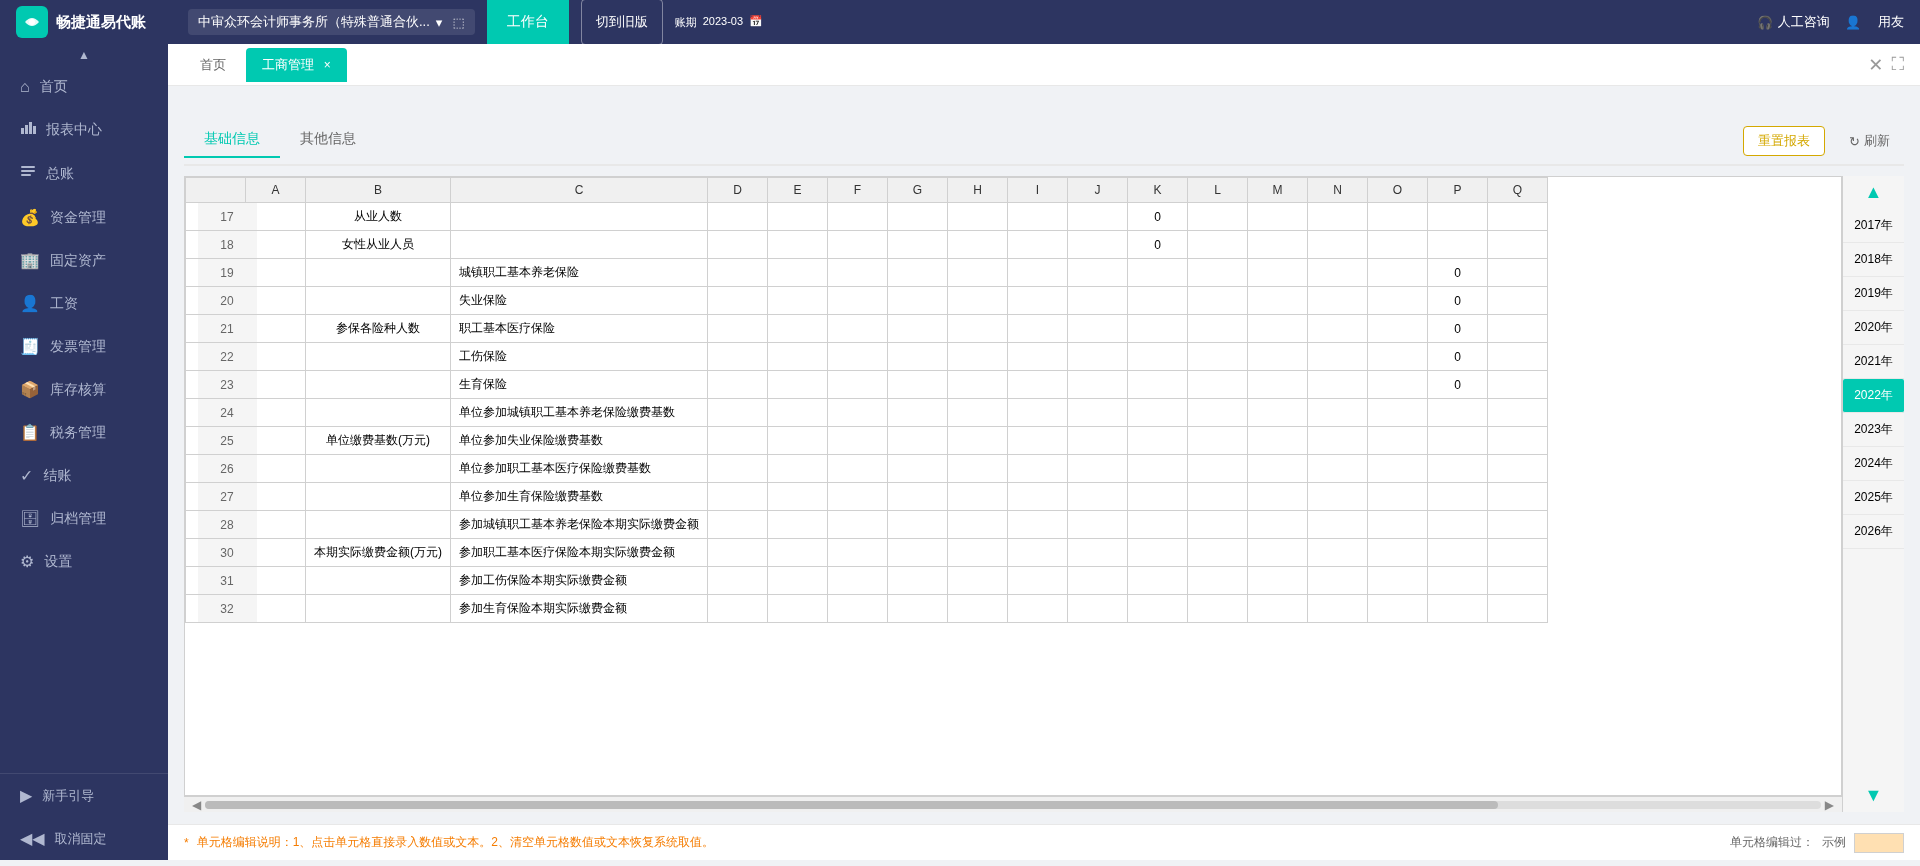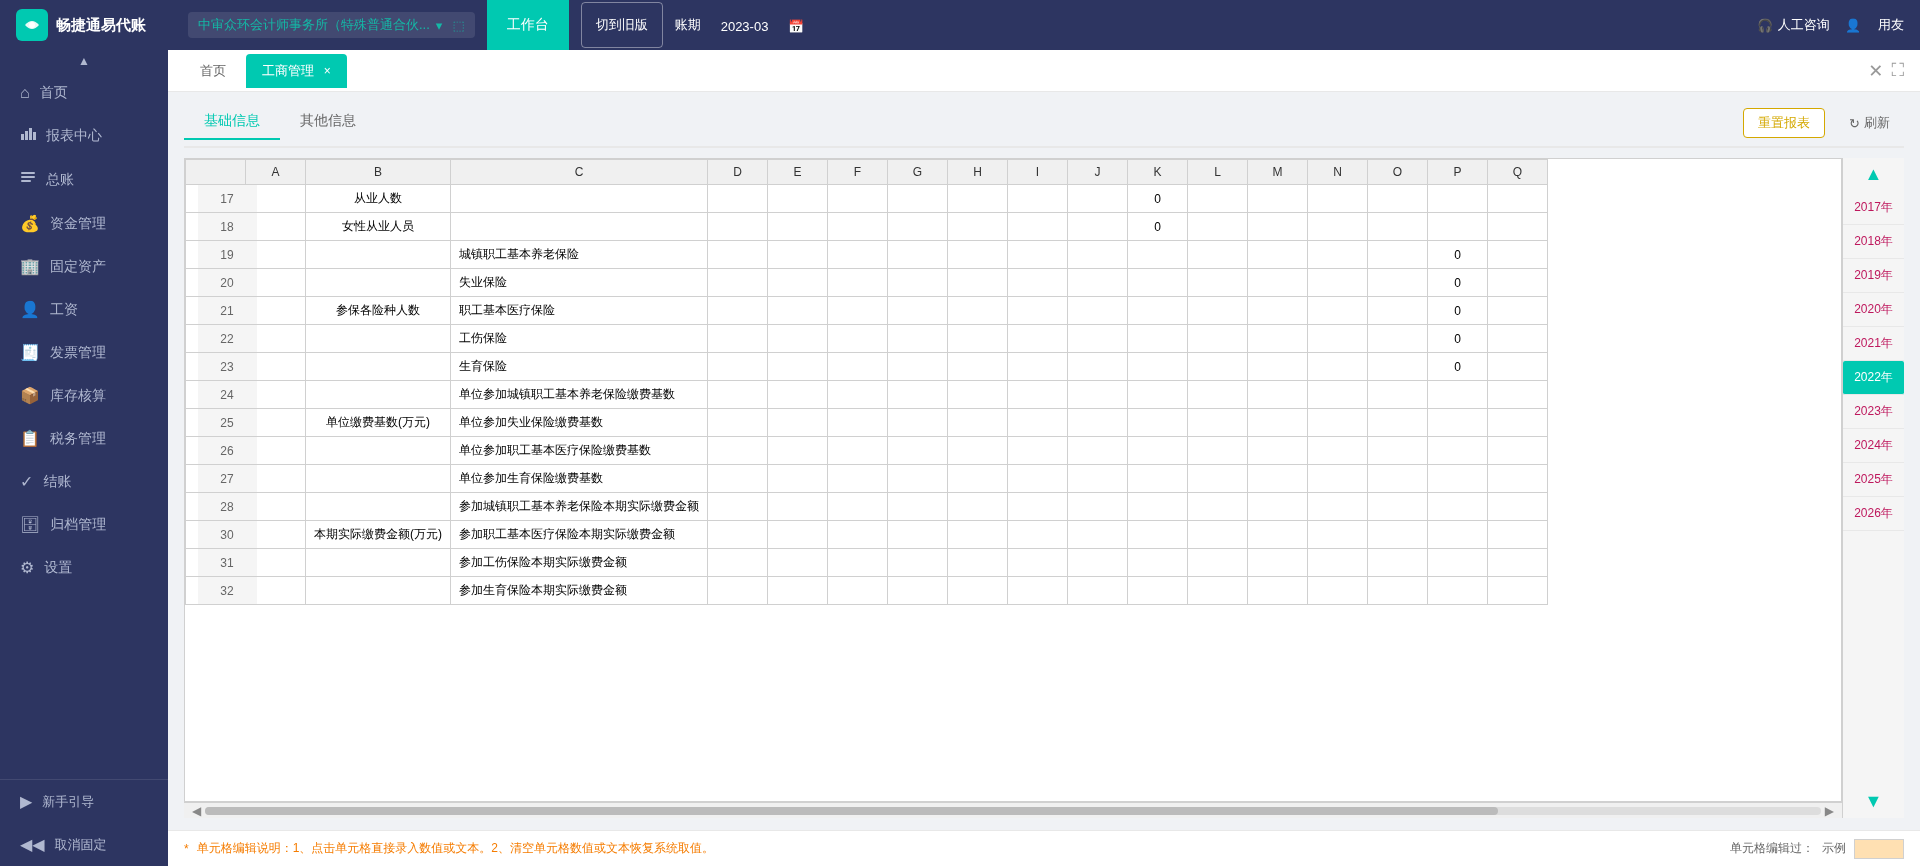--- a/index.html
+++ b/index.html
@@ -1,45 +1,45 @@
 <!DOCTYPE html>
 <html><head>
   <meta charset="utf-8">
   <style>
     * { box-sizing: border-box; margin: 0; padding: 0; }
     body { font-family: 'Microsoft YaHei', 'PingFang SC', sans-serif; font-size: 13px; background: #f0f2f5; overflow: hidden; }
 
     
     .top-header {
-      display: flex; align-items: center; height: 50px;
+      display: flex; align-items: center; height: 44px;
       background: #2d3561; padding: 0 16px; gap: 12px;
     }
     .logo-area {
       display: flex; align-items: center; gap: 8px;
       color: #fff; font-size: 15px; font-weight: bold; min-width: 160px;
     }
     .logo-icon {
       width: 32px; height: 32px; background: #00c9b1; border-radius: 6px;
       display: flex; align-items: center; justify-content: center;
       color: white; font-size: 16px;
     }
     .company-selector {
       display: flex; align-items: center; gap: 6px;
       background: rgba(255,255,255,0.1); border-radius: 4px;
-      padding: 4px 10px; color: #14b8a6; cursor: pointer; font-size: 13px;
+      padding: 4px 10px; color: #ffffff; cursor: pointer; font-size: 13px;
     }
     .workbench-btn {
       background: #00c9b1; color: #fff; border: none; border-radius: 4px;
       padding: 22px 20px; font-size: 14px; cursor: pointer;
     }
     .switch-btn {
       background: transparent; color: #fff; border: 1px solid rgba(255,255,255,0.4);
       border-radius: 4px; padding: 13px 14px; cursor: pointer; font-size: 13px;
     }
-    .period-area { color: #fff; font-size: 13px; display: flex; align-items: flex-end; gap: 20px; }
+    .period-area { color: #fff; font-size: 11px; display: flex; align-items: flex-start; gap: 6px; }
     .header-right { margin-left: auto; display: flex; align-items: center; gap: 16px; color: #fff; font-size: 13px; }
     .header-right span { cursor: pointer; display: flex; align-items: center; gap: 4px; }
 
     
     .app-body { display: flex; height: calc(100vh - 50px); }
 
     
     .sidebar {
       width: 168px; background: #2d3561; color: #b0b8d0;
       display: flex; flex-direction: column; flex-shrink: 0;
@@ -78,21 +78,21 @@
     .tab-item .close-btn { margin-left: 6px; font-size: 12px; cursor: pointer; }
     .tab-home { color: #666; font-size: 13px; }
 
     
     .window-controls {
       margin-left: auto; display: flex; gap: 8px; font-size: 18px; color: #999;
     }
     .window-controls span { cursor: pointer; }
 
     
-    .page-area { flex: 1; display: flex; overflow: hidden; }
+    .page-area { flex: 1; display: flex; overflow: hidden; margin-top: 24px; }
 
     
     .inner-page { flex: 1; padding: 12px 16px; overflow: hidden; display: flex; flex-direction: column; }
 
     
     .sub-tabs { display: flex; gap: 0; border-bottom: 2px solid #e8e8e8; margin-bottom: 12px; flex-shrink: 0; }
     .sub-tab {
       padding: 8px 20px; cursor: pointer; font-size: 14px; color: #666;
       border-bottom: 2px solid transparent; margin-bottom: -2px;
     }
@@ -115,21 +115,21 @@
     .spreadsheet-wrapper { flex: 1; overflow: auto; border: 1px solid #d0d0d0; background: #fff; }
 
     
     .year-panel {
       width: 62px; background: #f5f5f5; border-left: 1px solid #d0d0d0;
       display: flex; flex-direction: column; overflow: hidden;
     }
     .year-panel-inner { flex: 1; overflow: hidden; display: flex; flex-direction: column; }
     .year-item {
       padding: 8px 4px; text-align: center; cursor: pointer;
-      font-size: 12px; color: #be185d; border-bottom: 1px solid #e8e8e8;
+      font-size: 12px; color: #000000; border-bottom: 1px solid #e8e8e8;
     }
     .year-item.active { background: #00c9b1; color: #fff; border-radius: 2px; }
 
     
     .sheet-table { border-collapse: collapse; width: max-content; font-size: 12px; }
     .sheet-table th, .sheet-table td {
       border: 1px solid #d0d0d0; padding: 5px 8px;
       white-space: nowrap; min-width: 60px;
     }
     .sheet-table thead th {

